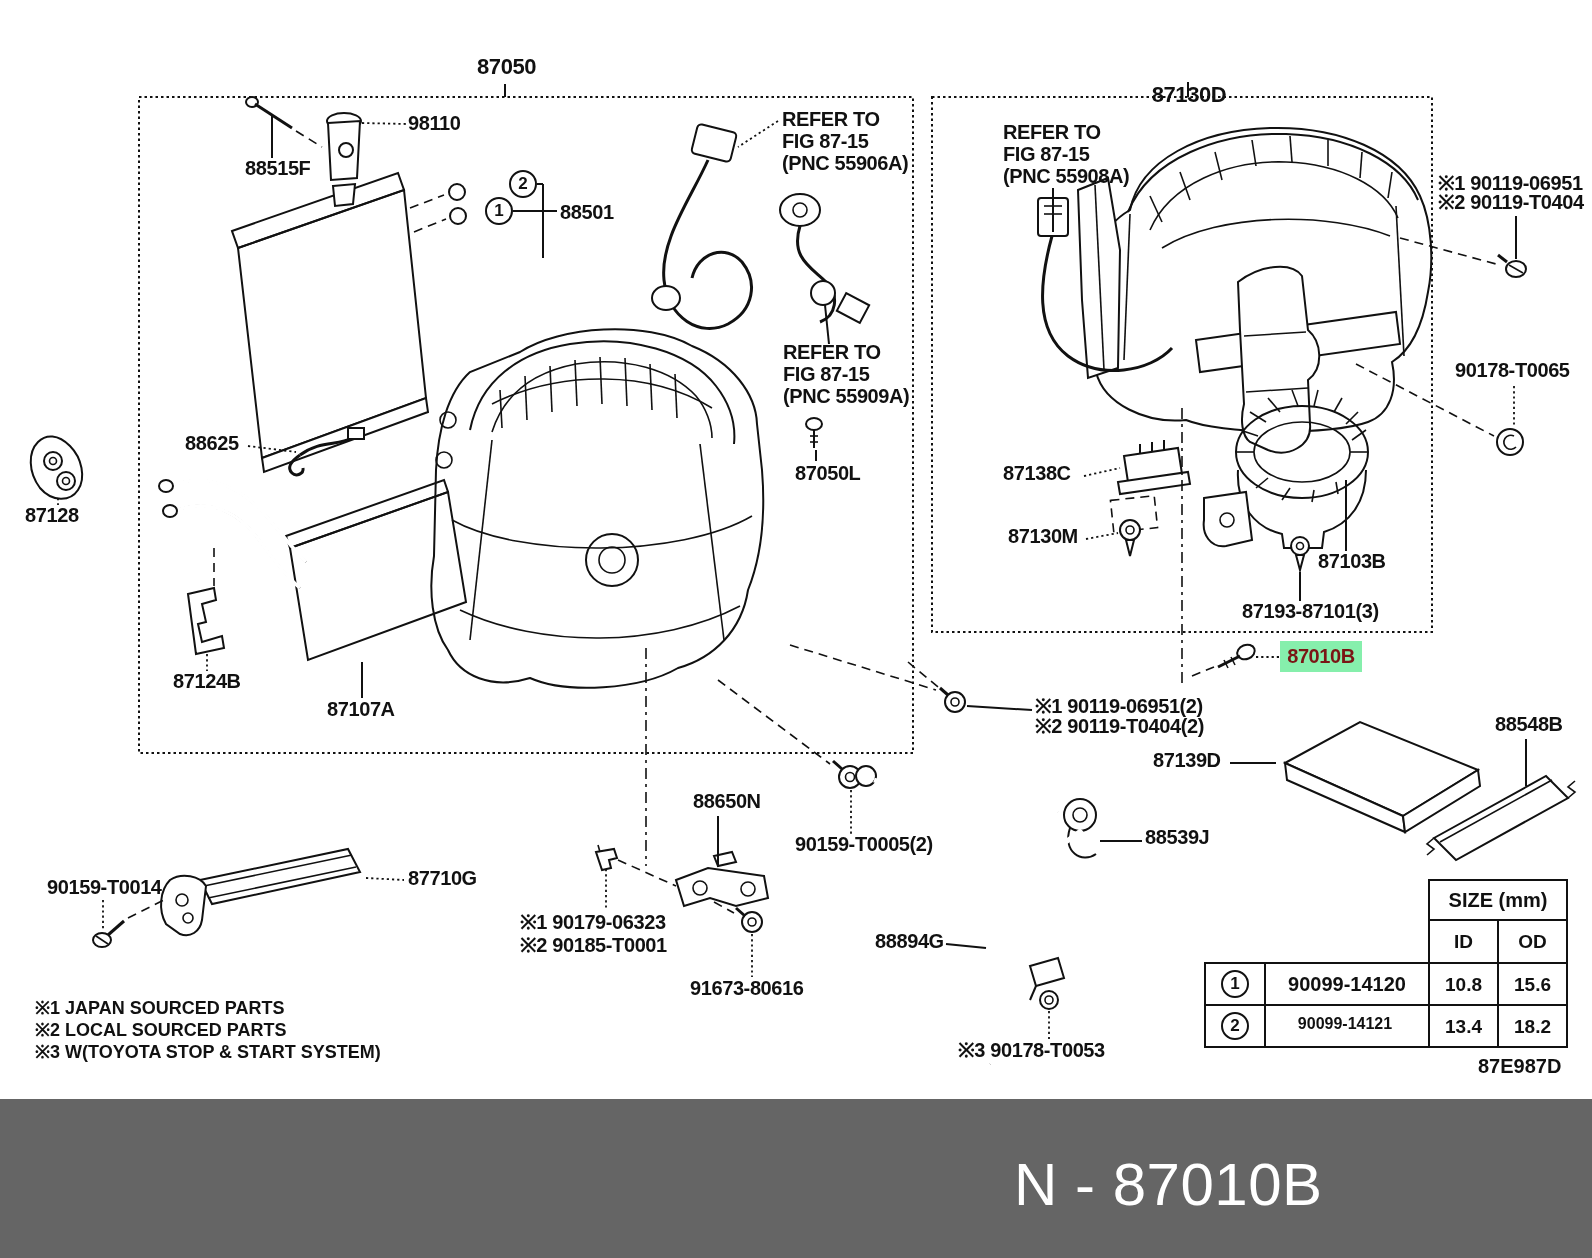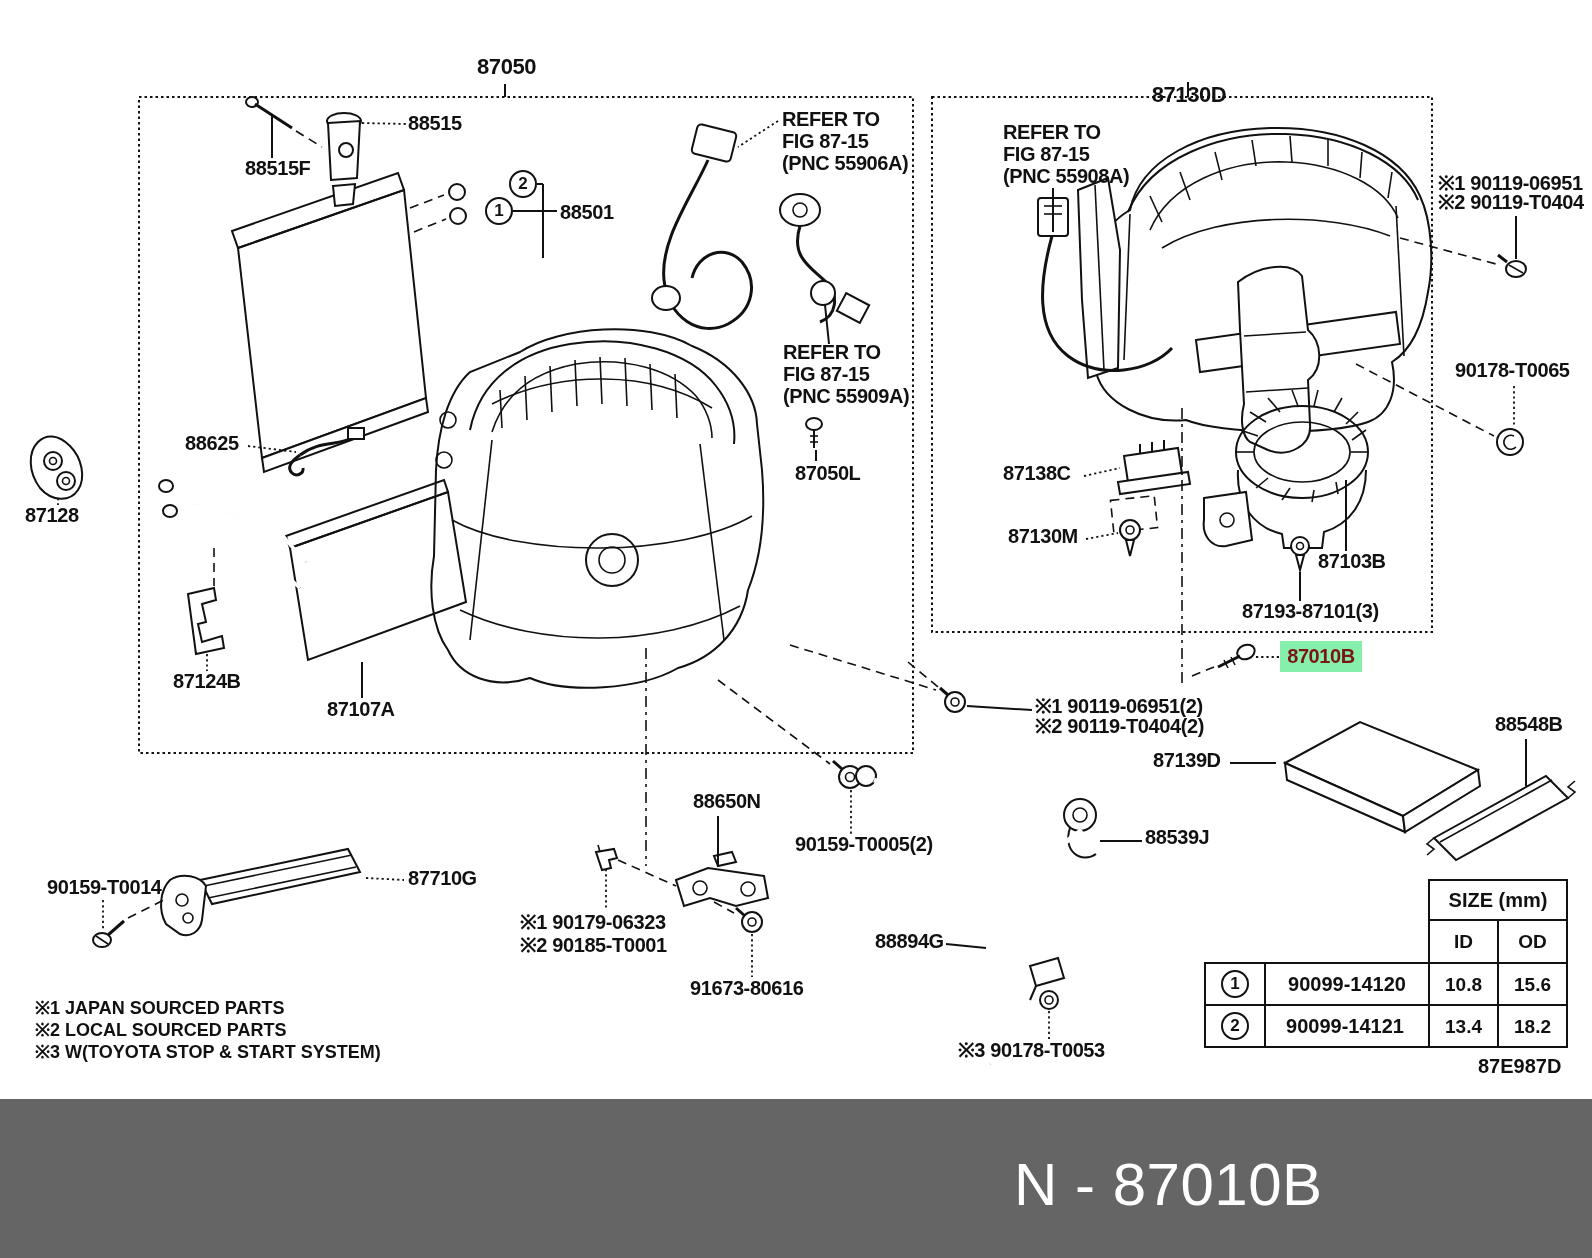--- a/index.html
+++ b/index.html
@@ -379,21 +379,21 @@
     <line x1="1205" y1="1005" x2="1567" y2="1005" class="s" stroke-width="2.6"></line>
     <line x1="1498" y1="920" x2="1498" y2="1047" class="s" stroke-width="2.6"></line>
     <line x1="1265" y1="963" x2="1265" y2="1047" class="s" stroke-width="2.6"></line>
     <line x1="1429" y1="963" x2="1429" y2="1047" class="s" stroke-width="2.6"></line>
   </g>
 </svg>
 
 <div class="lbl big" style="left:477px;top:56px;width:58px;text-align:center;">87050</div>
 <div class="lbl big" style="left:1151px;top:56px;width:76px;text-align:center;margin-top:28px;">87130D</div>
 
-<div class="lbl" style="left:408px;top:113px;">88515</div>
+<div class="lbl" style="left:408px;top:113px;">98110</div>
 <div class="lbl" style="left:245px;top:158px;">88515F</div>
 <div class="lbl" style="left:560px;top:202px;">88501</div>
 <div class="lbl" style="left:185px;top:433px;">88625</div>
 <div class="lbl" style="left:25px;top:505px;">87128</div>
 <div class="lbl" style="left:173px;top:671px;">87124B</div>
 <div class="lbl" style="left:327px;top:699px;">87107A</div>
 <div class="lbl" style="left:795px;top:463px;">87050L</div>
 
 <div class="lbl lh22" style="left:782px;top:108px;">REFER TO
 FIG 87-15
@@ -440,21 +440,21 @@
 <div class="tcell" style="left:1429px;top:889px;width:138px;font-size:20px;">SIZE (mm)</div>
 <div class="tcell" style="left:1429px;top:931px;width:69px;">ID</div>
 <div class="tcell" style="left:1498px;top:931px;width:69px;">OD</div>
 
 <div class="co" style="left:1221px;top:970px;">1</div>
 <div class="tcell" style="left:1265px;top:973px;width:164px;font-size:20px;">90099-14120</div>
 <div class="tcell" style="left:1429px;top:974px;width:69px;">10.8</div>
 <div class="tcell" style="left:1498px;top:974px;width:69px;">15.6</div>
 
 <div class="co" style="left:1221px;top:1012px;">2</div>
-<div class="tcell" style="left:1265px;top:1015px;width:160px;font-size:20px;">90099-14121</div>
+<div class="tcell" style="left:1265px;top:1015px;width:160px;font-size:16px;">90099-14121</div>
 <div class="tcell" style="left:1429px;top:1016px;width:69px;">13.4</div>
 <div class="tcell" style="left:1498px;top:1016px;width:69px;">18.2</div>
 
 <div class="fig">87E987D</div>
 
 <div class="banner">
   <span style="left:1014px;top:51px;">N - 87010B</span>
 </div>
 
 </div>

